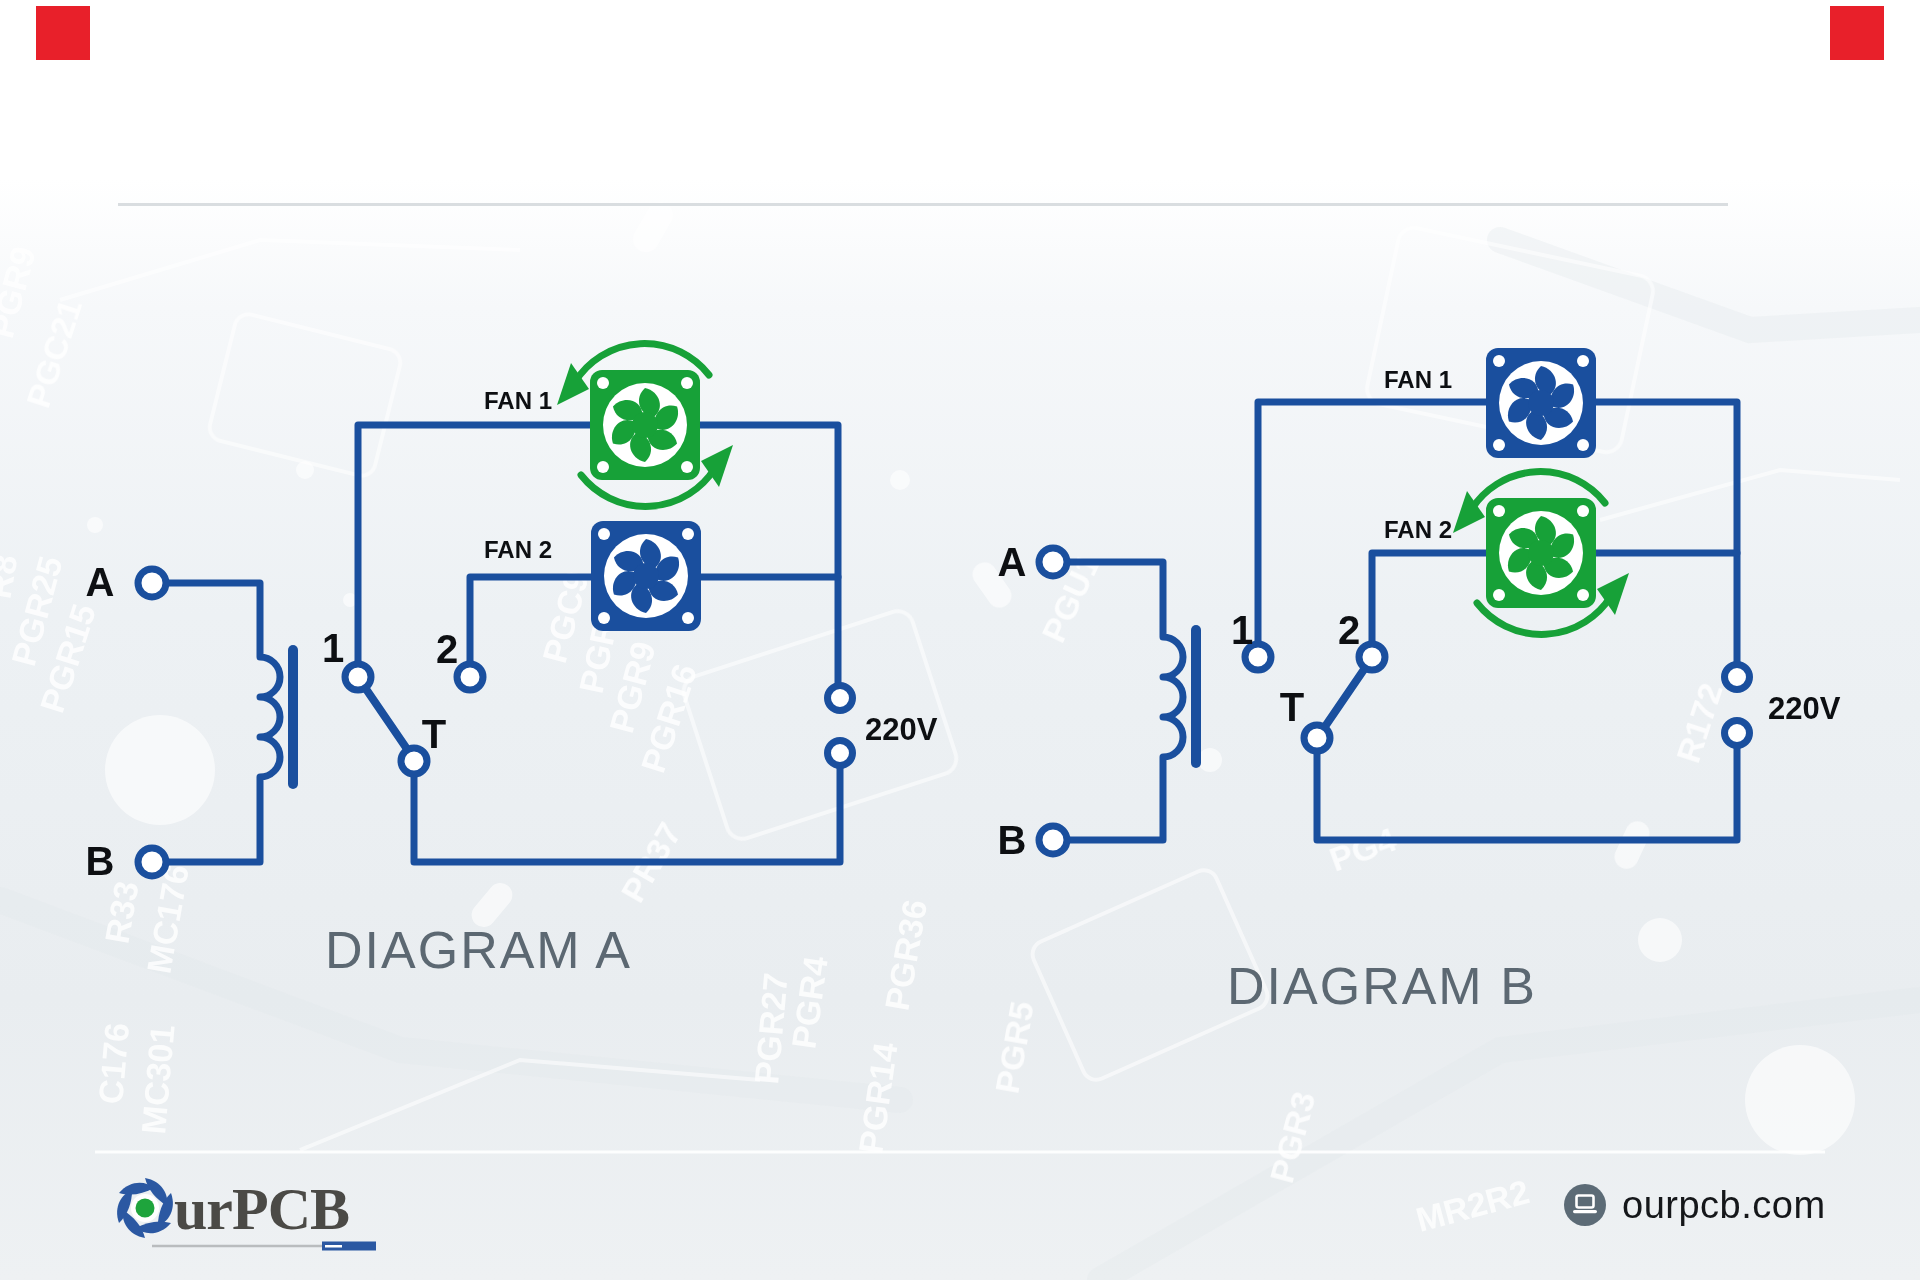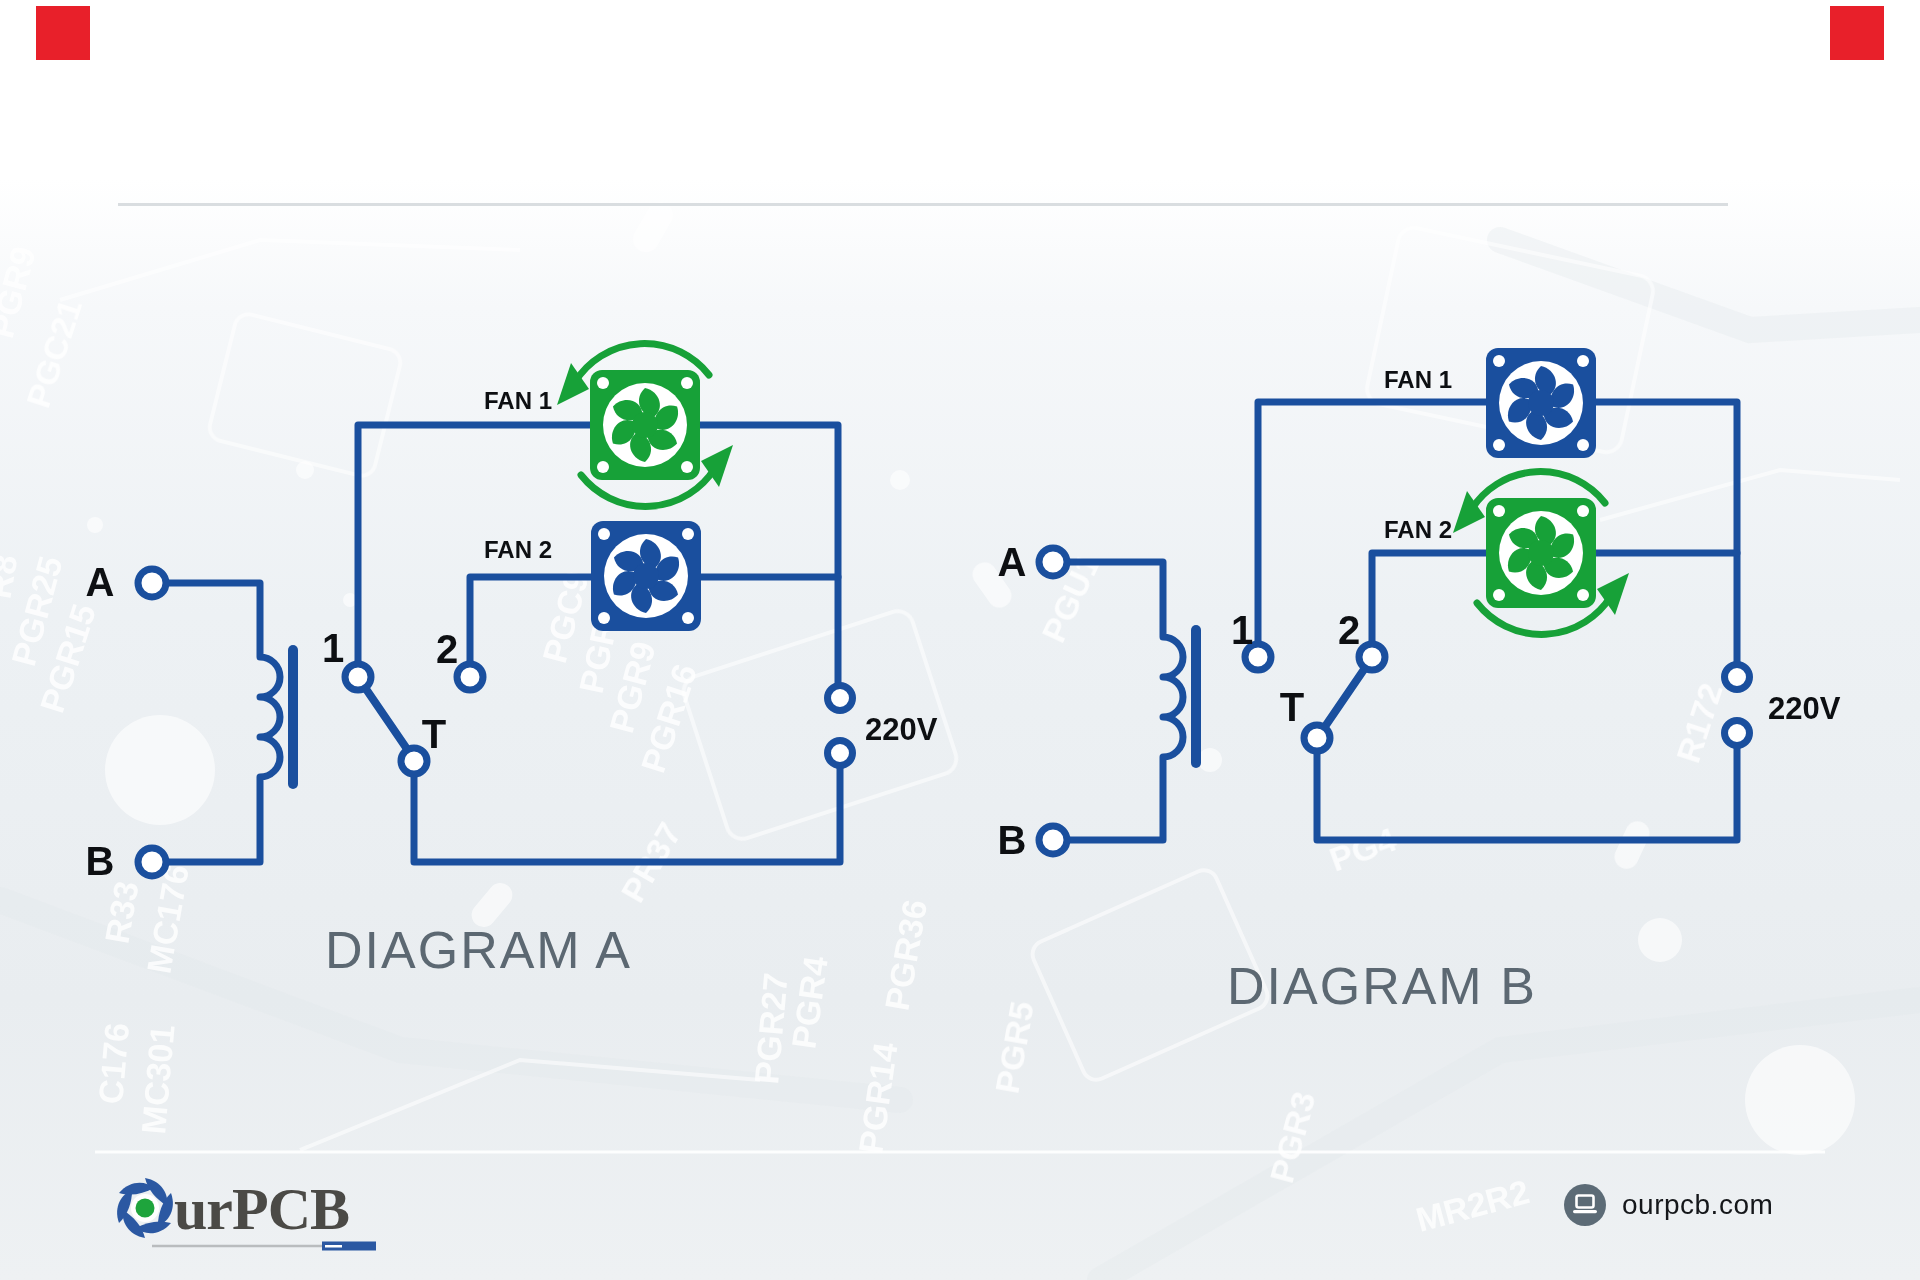--- a/index.html
+++ b/index.html
@@ -28,21 +28,21 @@
   .title-divider{position:absolute;left:118px;top:203px;width:1610px;height:3px;background:#d9dde0;}
   .bg-svg,.diagram-svg{position:absolute;left:0;top:0;width:1920px;height:1280px;}
   .caption{
     position:absolute;top:920px;width:420px;
     font-size:52px;font-weight:400;letter-spacing:2px;color:#5c6872;
   }
   .caption.a{left:325px;}
   .caption.b{left:1227px;margin-top:36px;}
   .footer-logo{position:absolute;left:110px;top:1166px;}
   .footer-site{position:absolute;left:1562px;top:1182px;display:flex;align-items:center;gap:14px;}
-  .site-text{font-size:28px;color:#15171a;letter-spacing:.5px;}
+  .site-text{font-size:38px;color:#15171a;letter-spacing:.5px;}
   .ghost{font:700 34px "Liberation Sans","DejaVu Sans",sans-serif;fill:#ffffff;opacity:.8;}
   .lbl{font:800 40px "Liberation Sans","DejaVu Sans",sans-serif;fill:var(--ink);}
   .flabel{font:800 24px "Liberation Sans","DejaVu Sans",sans-serif;fill:var(--ink);}
   .vlabel{font:800 31px "Liberation Sans","DejaVu Sans",sans-serif;fill:var(--ink);}
   .logo-word{font:700 60px "Liberation Serif","DejaVu Serif",serif;fill:#4b4a46;letter-spacing:-1px;}
 </style>
 </head>
 <body>
 
 <div class="canvas">

